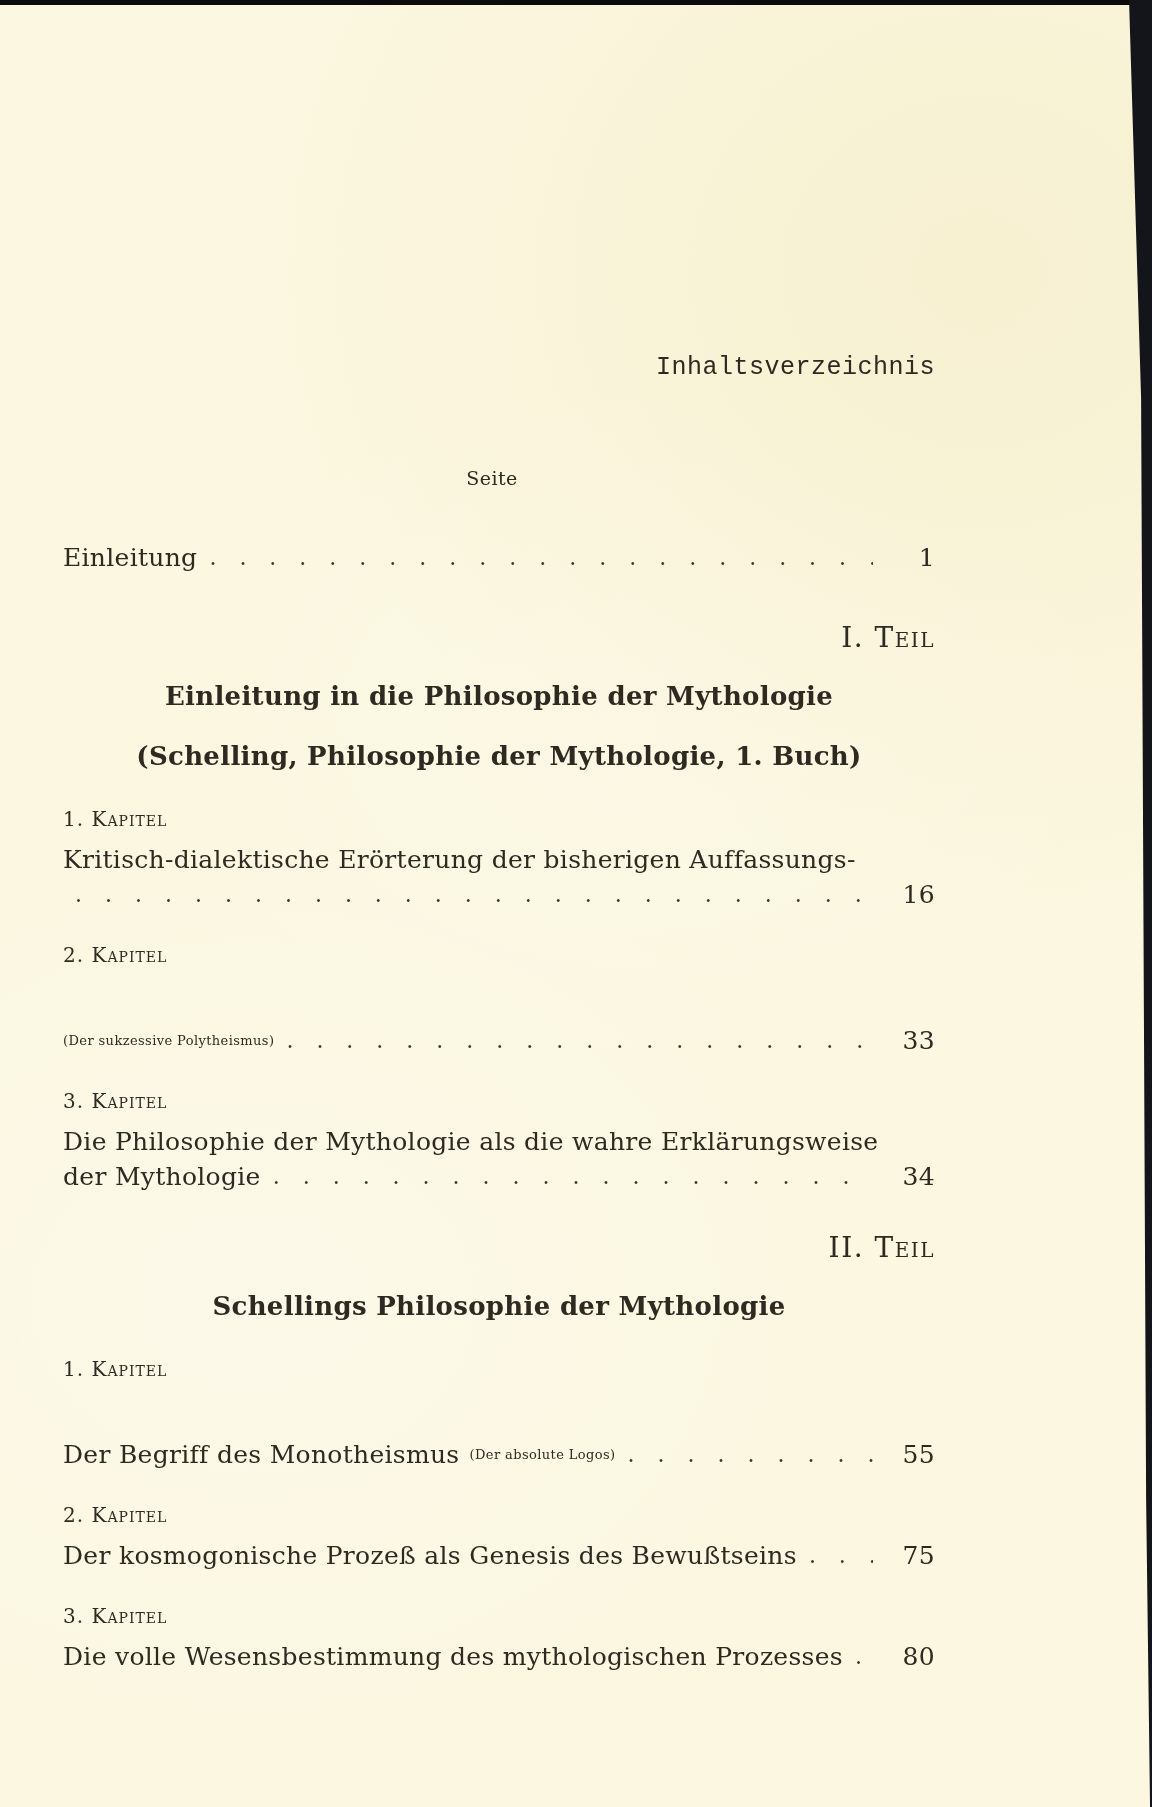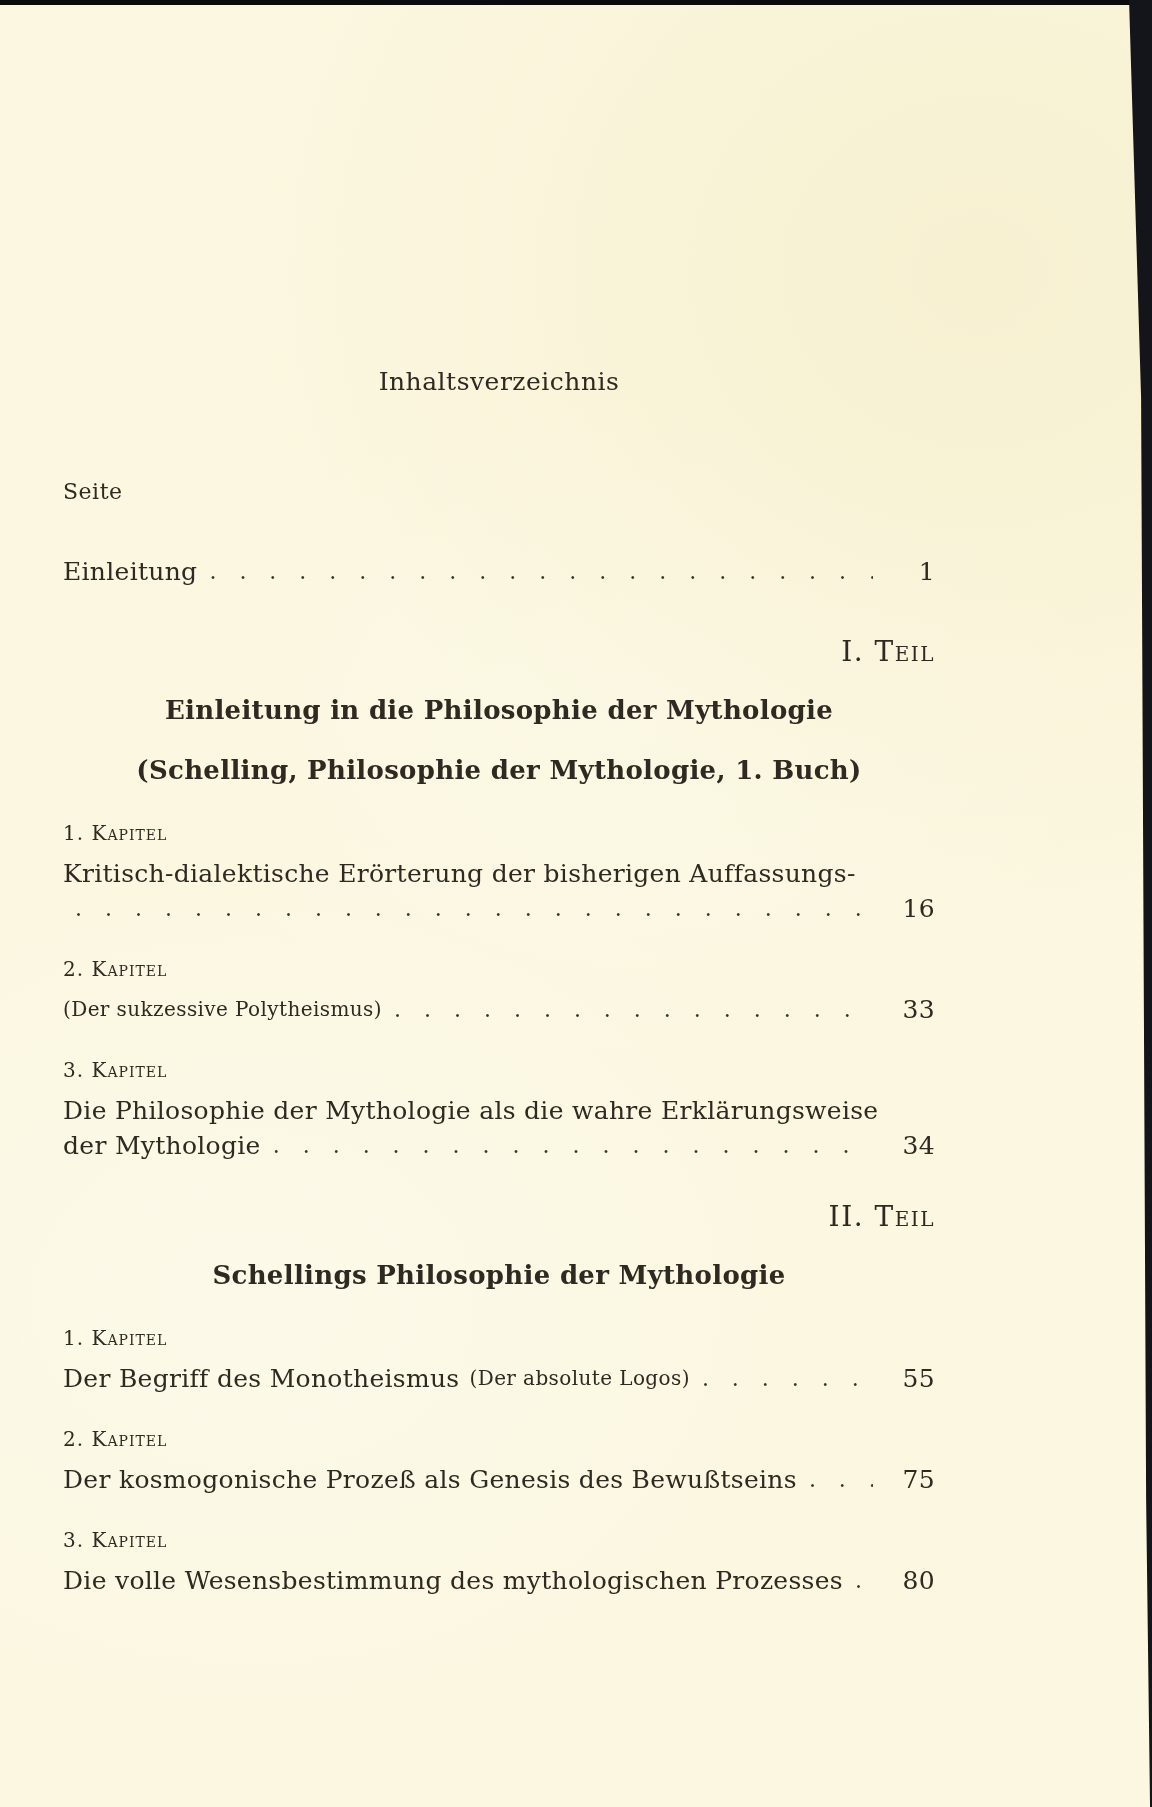--- a/index.html
+++ b/index.html
@@ -27,28 +27,28 @@
   .edge-right {
     position: absolute; top: 0; right: 0; width: 28px; height: 1807px;
     background: #14141b;
     clip-path: polygon(100% 0, 18% 0, 61% 22%, 79% 83%, 93% 100%, 100% 100%);
   }
   .col {
     position: absolute; left: 63px; top: 0; width: 872px;
     padding-top: 352px;
   }
   .title {
-    margin: 14px; font-weight: normal;
+    margin: 0; font-weight: normal;
     font-size: 25px; line-height: 32px;
-    text-align: center; letter-spacing: 0.5px;
+    text-align: right; letter-spacing: 0.5px; font-family: Liberation Mono, monospace;
   }
   .seite-label {
     margin-top: 82px;
-    font-size: 22px; line-height: 24px;
-    text-align: left; padding-right: 14px;
+    font-size: 19px; line-height: 24px;
+    text-align: center; padding-right: 14px;
     letter-spacing: 0.5px;
   }
   .toc-row {
     display: flex; align-items: flex-end;
     font-size: 25px; line-height: 32px;
     letter-spacing: 0.3px;
   }
   .intro-row { margin-top: 52px; }
   .leader {
     flex: 1 1 auto; overflow: hidden; white-space: nowrap;
@@ -73,21 +73,21 @@
     text-align: center; letter-spacing: 0.3px; font-weight: bold;
   }
   .chapter { margin-top: 28px; }
   .chap-num {
     font-size: 20px; line-height: 30px;
     font-variant: small-caps; letter-spacing: 1px;
   }
   .chap-lines { margin-top: 8px; }
   .chap-line { line-height: 35px; }
   .entry-text { white-space: nowrap; }
-  .small-text { font-size: 20px; letter-spacing: 0.4px; }
+  .small-text { font-size: 13px; letter-spacing: 0.4px; margin-top: 45px; }
   .small-gap { margin-left: 10px; }
 </style>
 </head>
 <body>
 
 <div class="scan">
   <div class="col">
 
     <h1 class="title">Inhaltsverzeichnis</h1>
 

